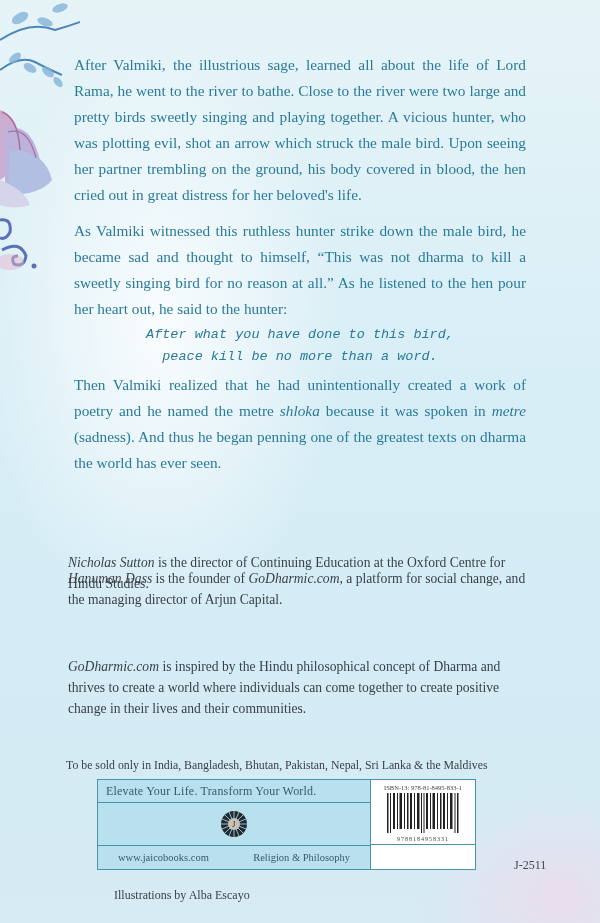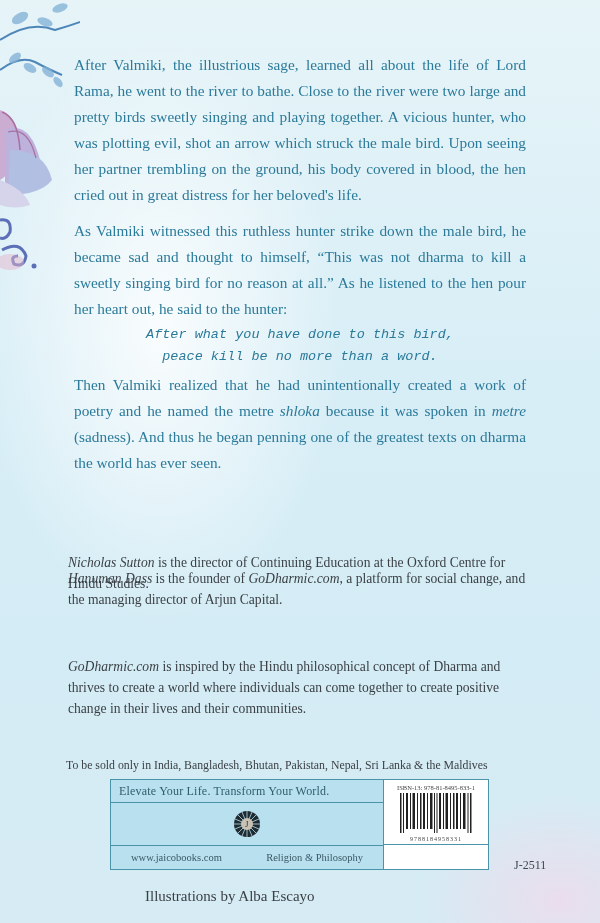--- a/index.html
+++ b/index.html
@@ -26,40 +26,40 @@
       font-size:13.6px; line-height:21px;
     }
     .bio i { font-style:italic; }
     .b1 { top:552px; }
     .b2 { top:568px; }
     .b3 { top:656px; }
     .sold {
       position:absolute; left:66px; top:758px; color:#3a3f44; font-size:11.8px; white-space:nowrap;
     }
     .publisher {
-      position:absolute; left:110px; top:779px; width:485px; height:101px;
+      position:absolute; left:97px; top:779px; width:485px; height:101px;
     }
     .pub-box {
       position:absolute; left:0; top:0; width:272px; height:89px;
       border:1.5px solid #4b93a9; background:#b9e0ef;
     }
     .pub-row1 { height:22px; border-bottom:1.5px solid #4b93a9; color:#2f5d6c; font-size:12px; line-height:22px; padding-left:8px; letter-spacing:0.2px; }
     .pub-row2 { height:42px; border-bottom:1.5px solid #4b93a9; display:flex; align-items:center; justify-content:center; color:#1f3740; font-size:28px; letter-spacing:0.5px; }
     .pub-row2 .logo { width:28px; height:28px; margin:0 8px; }
     .pub-row3 { height:22px; display:flex; justify-content:space-between; align-items:center; padding:0 20px; color:#3b5964; font-size:10.5px; }
     .isbn-box {
       position:absolute; left:274px; top:0; width:104px; height:89px;
       border:1.5px solid #4b93a9; border-left:none; background:#fff;
     }
     .isbn-top { height:64px; border-bottom:1.5px solid #4b93a9; position:relative; }
     .isbn-label { position:absolute; top:4px; left:0; right:0; text-align:center; font-size:6.5px; color:#444; }
     .barcode { position:absolute; left:16px; top:13px; }
     .barcode-num { position:absolute; bottom:2px; left:0; right:0; text-align:center; font-size:6px; color:#444; letter-spacing:1px; }
     .jcode { position:absolute; left:514px; top:858px; color:#3a4a50; font-size:12px; }
-    .credit { position:absolute; left:114px; top:888px; color:#3a3f44; font-size:15px;margin-left:31px; }
+    .credit { position:absolute; left:114px; top:888px; color:#3a3f44; font-size:12px; }
   </style>
 </head>
 <body>
 
 <svg class="deco" width="80" height="290" viewBox="0 0 80 290">
   <g fill="none" stroke="#4d86b8" stroke-width="2">
     <path d="M0 40 Q30 20 55 30 Q90 20 120 5"></path>
     <path d="M0 70 Q20 55 35 62 Q50 70 62 75"></path>
   </g>
   <g fill="#7fb0d6" opacity="0.75">

